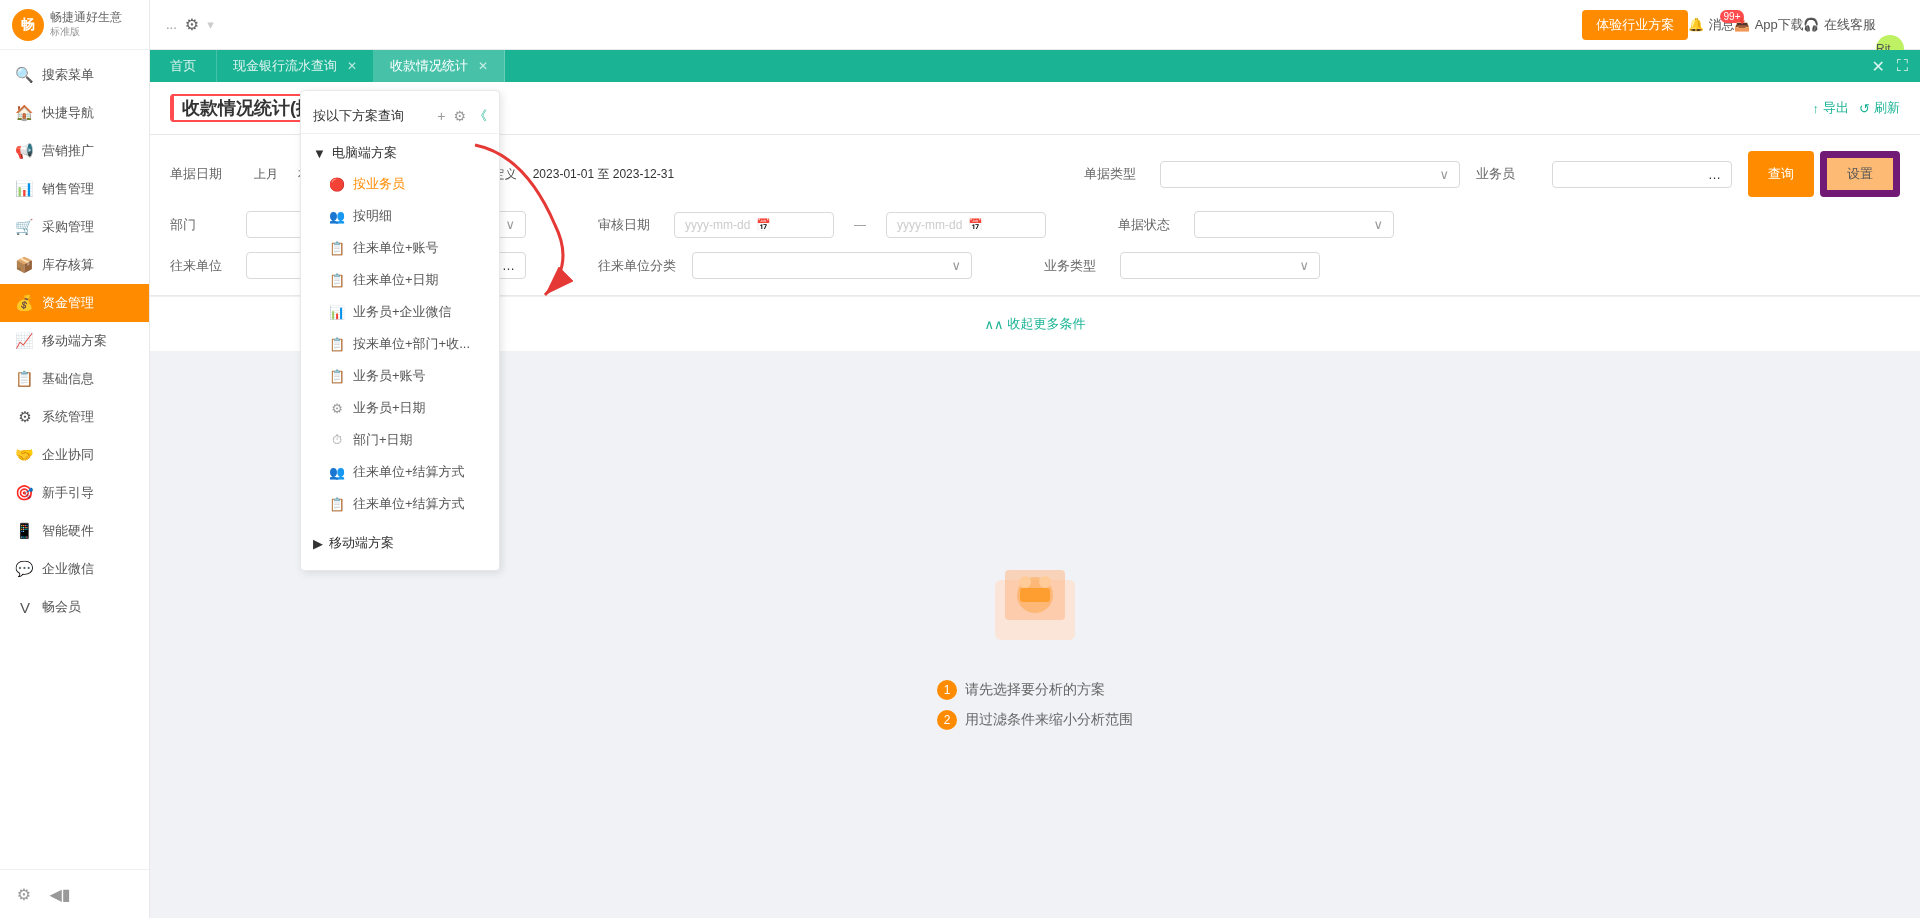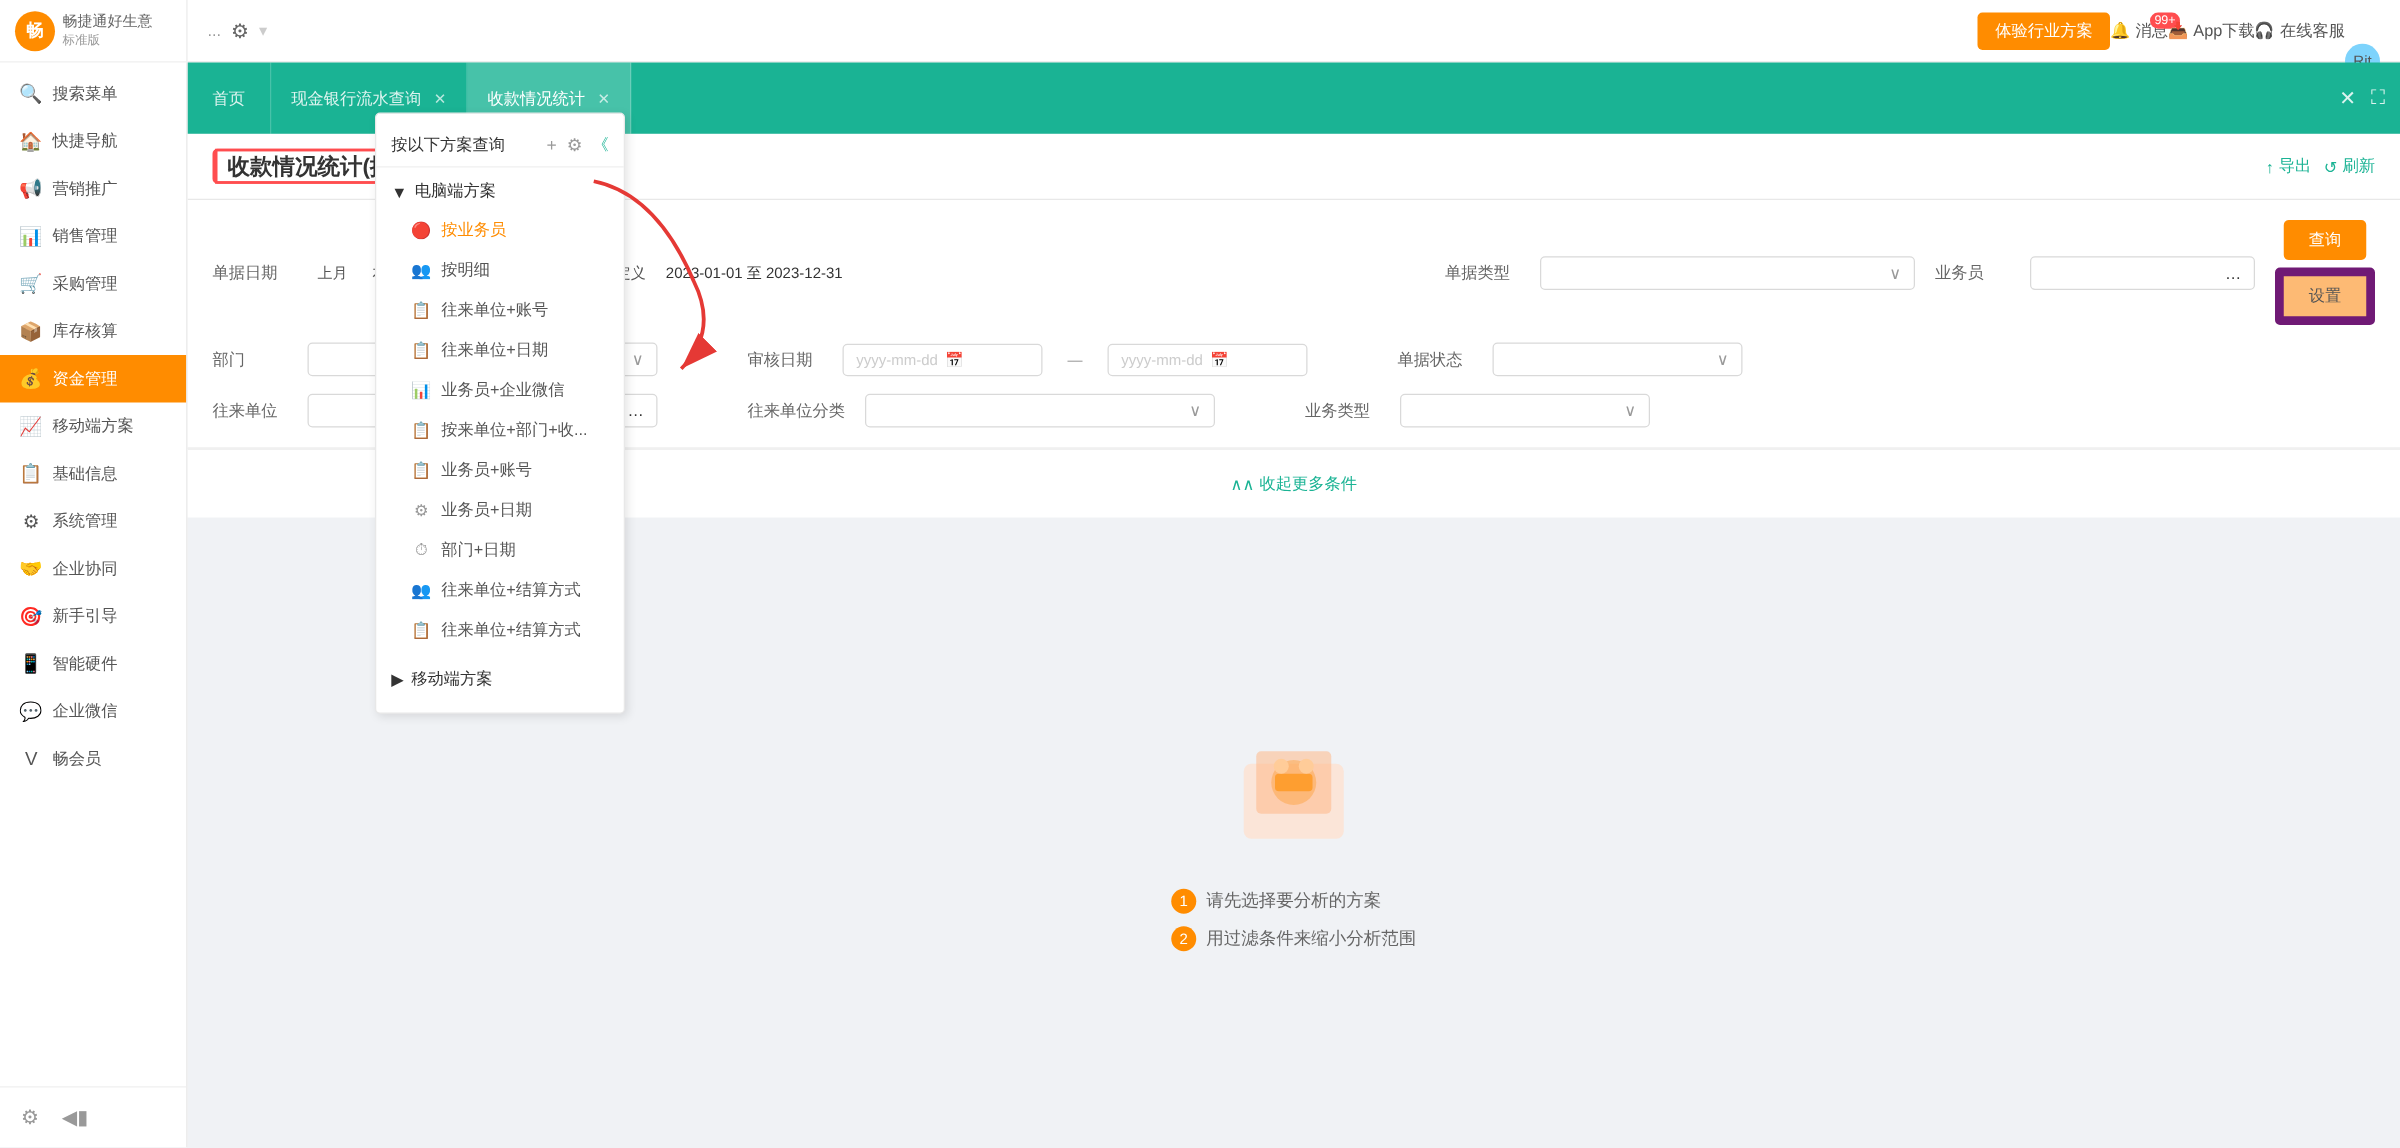--- a/index.html
+++ b/index.html
@@ -31,21 +31,21 @@
     .top-header { height: 50px; background: #fff; display: flex; align-items: center; padding: 0 16px; border-bottom: 1px solid #e8e8e8; gap: 12px; }
     .breadcrumb-area { flex: 1; display: flex; align-items: center; gap: 8px; }
     .breadcrumb-text { color: #999; font-size: 13px; }
     .header-actions { display: flex; align-items: center; }
     .header-btn { display: flex; align-items: center; gap: 4px; background: #ff8c00; color: white; border: none; padding: 6px 14px; border-radius: 4px; cursor: pointer; font-size: 13px; }
     .header-icon-btn { display: flex; align-items: center; gap: 4px; color: #555; cursor: pointer; font-size: 13px; position: relative; }
     .badge-red { background: #ff4d4f; color: white; font-size: 10px; padding: 1px 4px; border-radius: 8px; position: absolute; top: -6px; right: -10px; }
     .gear-icon { font-size: 16px; color: #666; cursor: pointer; }
 
     
-    .tab-bar { height: 57px; background: #1ab394; display: flex; align-items: stretch; padding: 0; position: relative; }
+    .tab-bar { height: 32px; background: #1ab394; display: flex; align-items: stretch; padding: 0; position: relative; }
     .tab-item { display: flex; align-items: center; padding: 0 16px; gap: 6px; color: rgba(255,255,255,0.85); cursor: pointer; font-size: 13px; border-right: 1px solid rgba(255,255,255,0.2); }
     .tab-item.home { padding: 0 20px; }
     .tab-item.active { background: rgba(255,255,255,0.2); color: white; }
     .tab-close { color: rgba(255,255,255,0.7); font-size: 12px; margin-left: 4px; }
     .tab-bar-end { margin-left: auto; display: flex; align-items: center; padding: 0 12px; gap: 12px; }
     .tab-bar-end-icon { color: rgba(255,255,255,0.85); font-size: 16px; cursor: pointer; }
     .page-header { background: white; padding: 12px 20px; display: flex; align-items: center; justify-content: space-between; border-bottom: 1px solid #e8e8e8; }
     .page-title { font-size: 18px; font-weight: bold; color: #333; border: 2px solid #ff4d4f; padding: 2px 8px; }
     .page-header-actions { display: flex; gap: 10px; }
     .action-btn { display: flex; align-items: center; gap: 4px; color: #1ab394; cursor: pointer; font-size: 13px; }
@@ -61,21 +61,21 @@
     .date-range-text { color: #333; font-size: 12px; margin-left: 4px; }
     .filter-select { display: flex; align-items: center; gap: 6px; border: 1px solid #d9d9d9; border-radius: 4px; padding: 5px 10px; min-width: 200px; cursor: pointer; background: white; }
     .filter-select .arrow { color: #999; margin-left: auto; }
     .filter-select-wide { min-width: 300px; }
     .filter-divider { color: #999; font-size: 12px; margin: 0 4px; }
     .date-input { display: flex; align-items: center; gap: 6px; border: 1px solid #d9d9d9; border-radius: 4px; padding: 5px 10px; min-width: 160px; cursor: pointer; background: white; color: #ccc; font-size: 12px; }
     .date-input .cal-icon { color: #999; }
     .collapse-btn { display: flex; align-items: center; justify-content: center; gap: 4px; color: #1ab394; cursor: pointer; padding: 8px; font-size: 13px; text-align: center; }
 
     
-    .query-btns { display: flex; flex-direction: column; gap: 6px; margin-left: auto; align-items: center; }
+    .query-btns { display: flex; gap: 6px; margin-left: auto; }
     .btn-query { background: #ff8c00; color: white; border: none; padding: 7px 20px; border-radius: 4px; cursor: pointer; font-size: 13px; }
     .btn-set { background: #fdba74; color: #555; border: 7px solid #701a75; padding: 7px 20px; border-radius: 4px; cursor: pointer; font-size: 13px; }
 
     
     .collapse-bar { display: flex; align-items: center; justify-content: center; padding: 10px; background: white; border-top: 1px solid #f0f0f0; }
 
     
     .content-area { flex: 1; display: flex; flex-direction: column; align-items: center; justify-content: center; padding: 40px; gap: 20px; }
     .empty-tips { display: flex; flex-direction: column; gap: 10px; }
     .tip-item { display: flex; align-items: center; gap: 8px; color: #666; font-size: 14px; }
@@ -205,21 +205,21 @@
             <span class="badge-red">99+</span>
           </div>
           <div class="header-icon-btn">
             <span>📥</span>
             <span>App下载</span>
           </div>
           <div class="header-icon-btn">
             <span>🎧</span>
             <span>在线客服</span>
           </div>
-          <div class="header-icon-btn" style="background:#7dd3fc;border-radius:50%;width:28px;height:28px;display:flex;align-items:center;justify-content:center;margin-top:48px;">
+          <div class="header-icon-btn" style="background:#bef264;border-radius:50%;width:28px;height:28px;display:flex;align-items:center;margin-top:48px;">
             <span style="font-size:12px;">Rit</span>
           </div>
         </div>
       </div>
 
       <div class="tab-bar">
         <div class="tab-item home">
           <span>首页</span>
         </div>
         <div class="tab-item">

